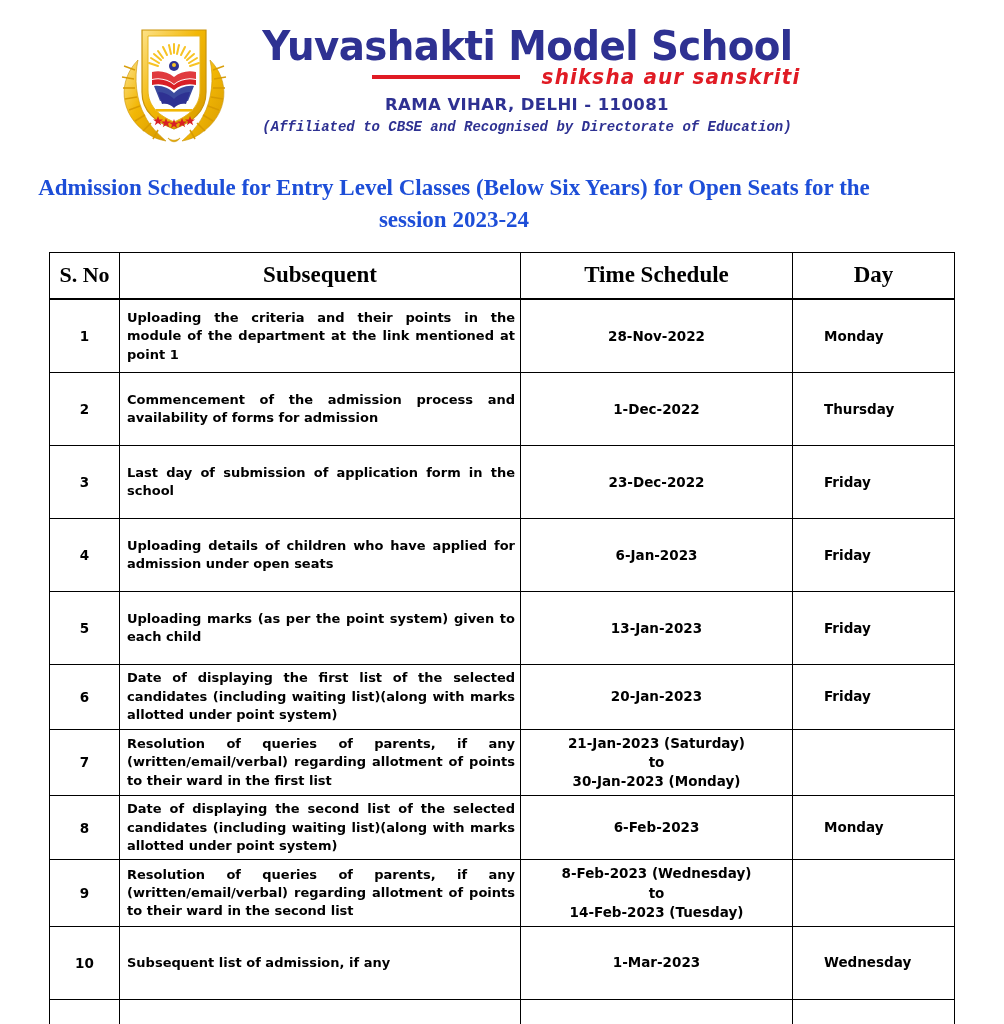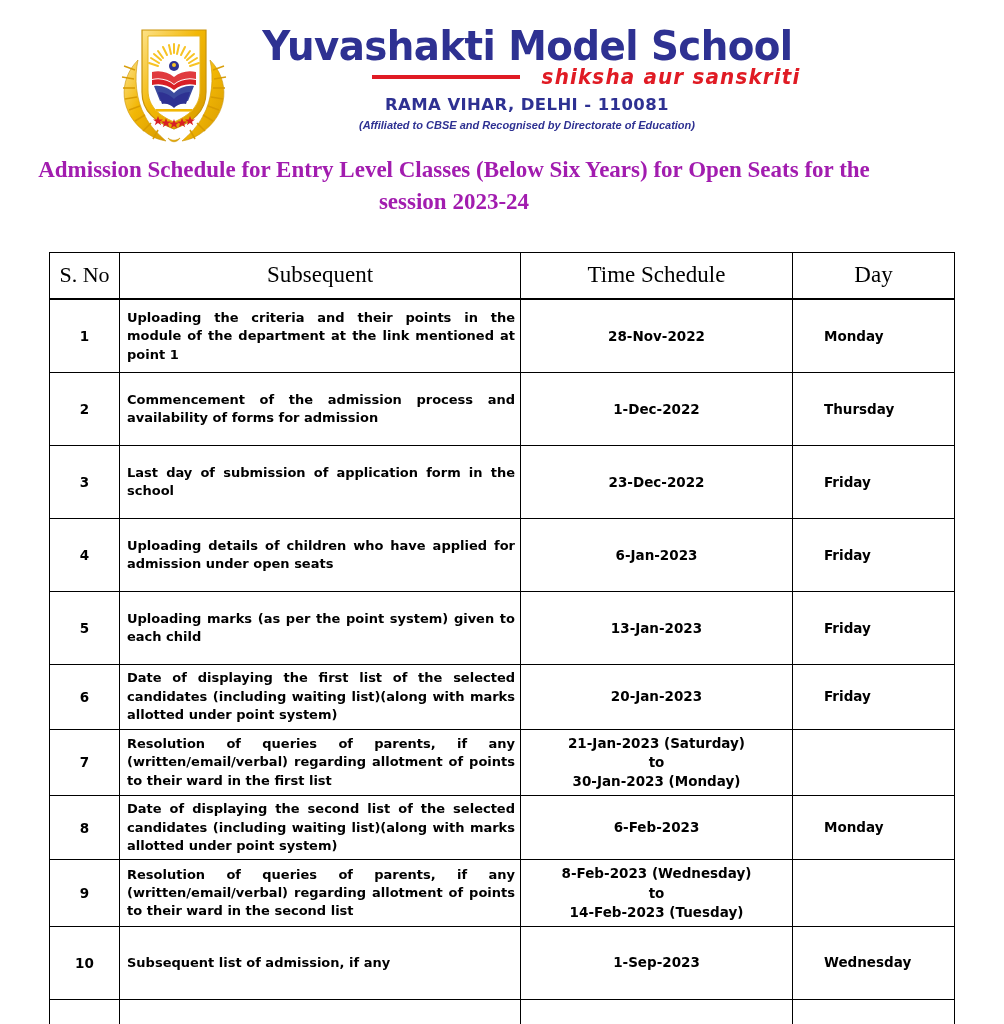--- a/index.html
+++ b/index.html
@@ -87,40 +87,40 @@
     font-family: "DejaVu Sans", sans-serif;
     font-weight: 700;
     font-size: 16.5px;
     line-height: 1.25;
     letter-spacing: 0.4px;
     color: #2e3192;
     margin-top: 7px;
     white-space: nowrap;
   }
   .affiliation-line {
-    font-family: Liberation Sans, sans-serif;
+    font-family: Liberation Mono, monospace;
     font-weight: 700;
     font-style: italic;
-    font-size: 11px;
+    font-size: 14px;
     line-height: 1.2;
     color: #2e3192;
     margin-top: 3px;
     white-space: nowrap;
   }
 
   
   .doc-title {
     width: 880px;
-    margin: 10px auto 0;
+    margin: 28px auto 0;
     text-align: center;
     font-family: "Liberation Serif", serif;
     font-weight: 700;
     font-size: 23px;
     line-height: 1.38;
-    color: #a21caf;
+    color: #1d4ed8;
   }
 
   
   .table-wrap {
     position: absolute;
     left: 49px;
     top: 252px;
     width: 905px;
   }
 
@@ -140,21 +140,21 @@
     border-bottom-width: 2px;
   }
 
   col.c-sno   { width: 70px; }
   col.c-part  { width: 401px; }
   col.c-time  { width: 272px; }
   col.c-day   { width: 162px; }
 
   .th-inner {
     font-family: "Liberation Serif", serif;
-    font-weight: 400;
+    font-weight: 700;
     font-size: 23px;
     line-height: 1.1;
     text-align: center;
     padding: 9px 4px 11px;
   }
   .th-sno { font-size: 22px; }
 
   .cell-sno {
     font-family: "DejaVu Sans", sans-serif;
     font-weight: 700;
@@ -451,21 +451,21 @@
             </td>
           </tr>
           <tr class="r-tall">
             <td>
               <div class="cell-sno">10</div>
             </td>
             <td>
               <div class="cell-part">Subsequent list of admission, if any</div>
             </td>
             <td>
-              <div class="cell-time">1-Sep-2023</div>
+              <div class="cell-time">1-Mar-2023</div>
             </td>
             <td>
               <div class="cell-day">Wednesday</div>
             </td>
           </tr>
           <tr class="r-tall">
             <td></td>
             <td>
               <div class="cell-part">Closure of admission process</div>
             </td>

